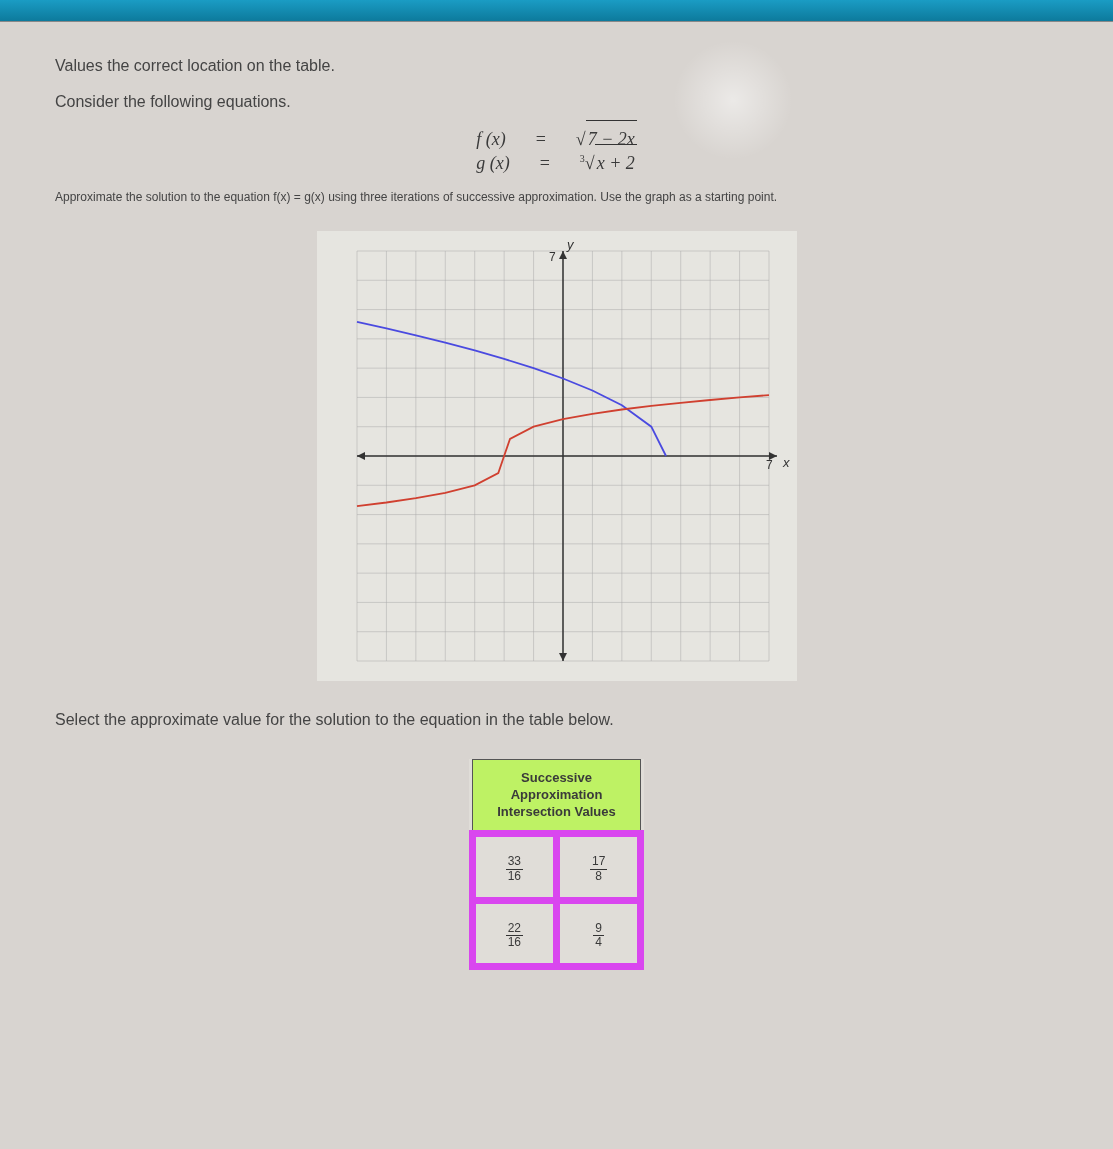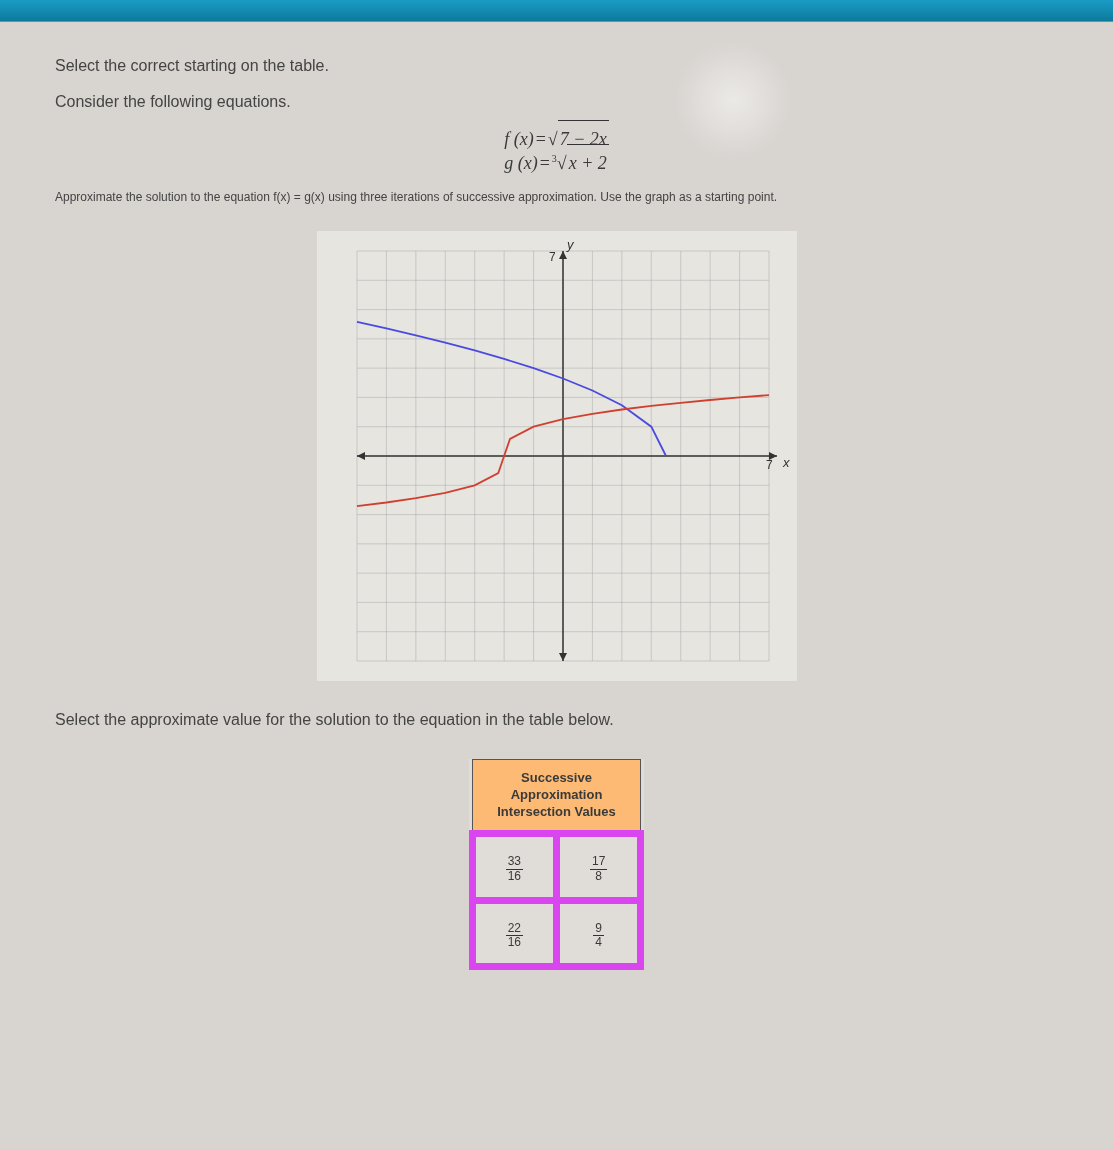--- a/index.html
+++ b/index.html
@@ -28,21 +28,21 @@
       text-align: center;
       margin: 15px 0;
       font-family: 'Times New Roman', serif;
       font-size: 18px;
       font-style: italic;
     }
     .eq-row {
       display: flex;
       justify-content: center;
       align-items: center;
-      gap: 2px;
+      gap: 30px;
       margin: 3px 0;
     }
     .func { font-style: italic; }
     .eq { font-style: normal; }
     .sqrt-top { border-top: 1px solid #333; padding: 8px 2px; }
     .paragraph {
       font-size: 12px;
       color: #444;
       line-height: 1.4;
       margin: 10px 0 25px 0;
@@ -63,21 +63,21 @@
     table {
       border-collapse: collapse;
       background: #e0ddd8;
     }
     th {
       font-size: 13px;
       font-weight: bold;
       text-align: center;
       padding: 10px 12px;
       border: 1px solid #555;
-      background: #fdba74;
+      background: #bef264;
       line-height: 1.3;
     }
     td {
       border: 7px solid #d946ef;
       padding: 14px 30px;
       text-align: center;
       cursor: pointer;
     }
     .frac {
       display: inline-flex;
@@ -99,21 +99,21 @@
     }
   </style>
 </head>
 <body>
 
 <div class="top-bar"></div>
 <div class="glare"></div>
 
 <div class="content">
 
-  <p class="instruction-line">Select the correct starting on the table.</p>
+  <p class="instruction-line">Values the correct location on the table.</p>
   <p class="instruction-line">Consider the following equations.</p>
 
   <div class="equations">
     <div class="eq-row">
       <span class="func">f (x)</span>
       <span class="eq">=</span>
       <span>√<span class="sqrt-top">7 − 2x</span></span>
     </div>
     <div class="eq-row">
       <span class="func">g (x)</span>

